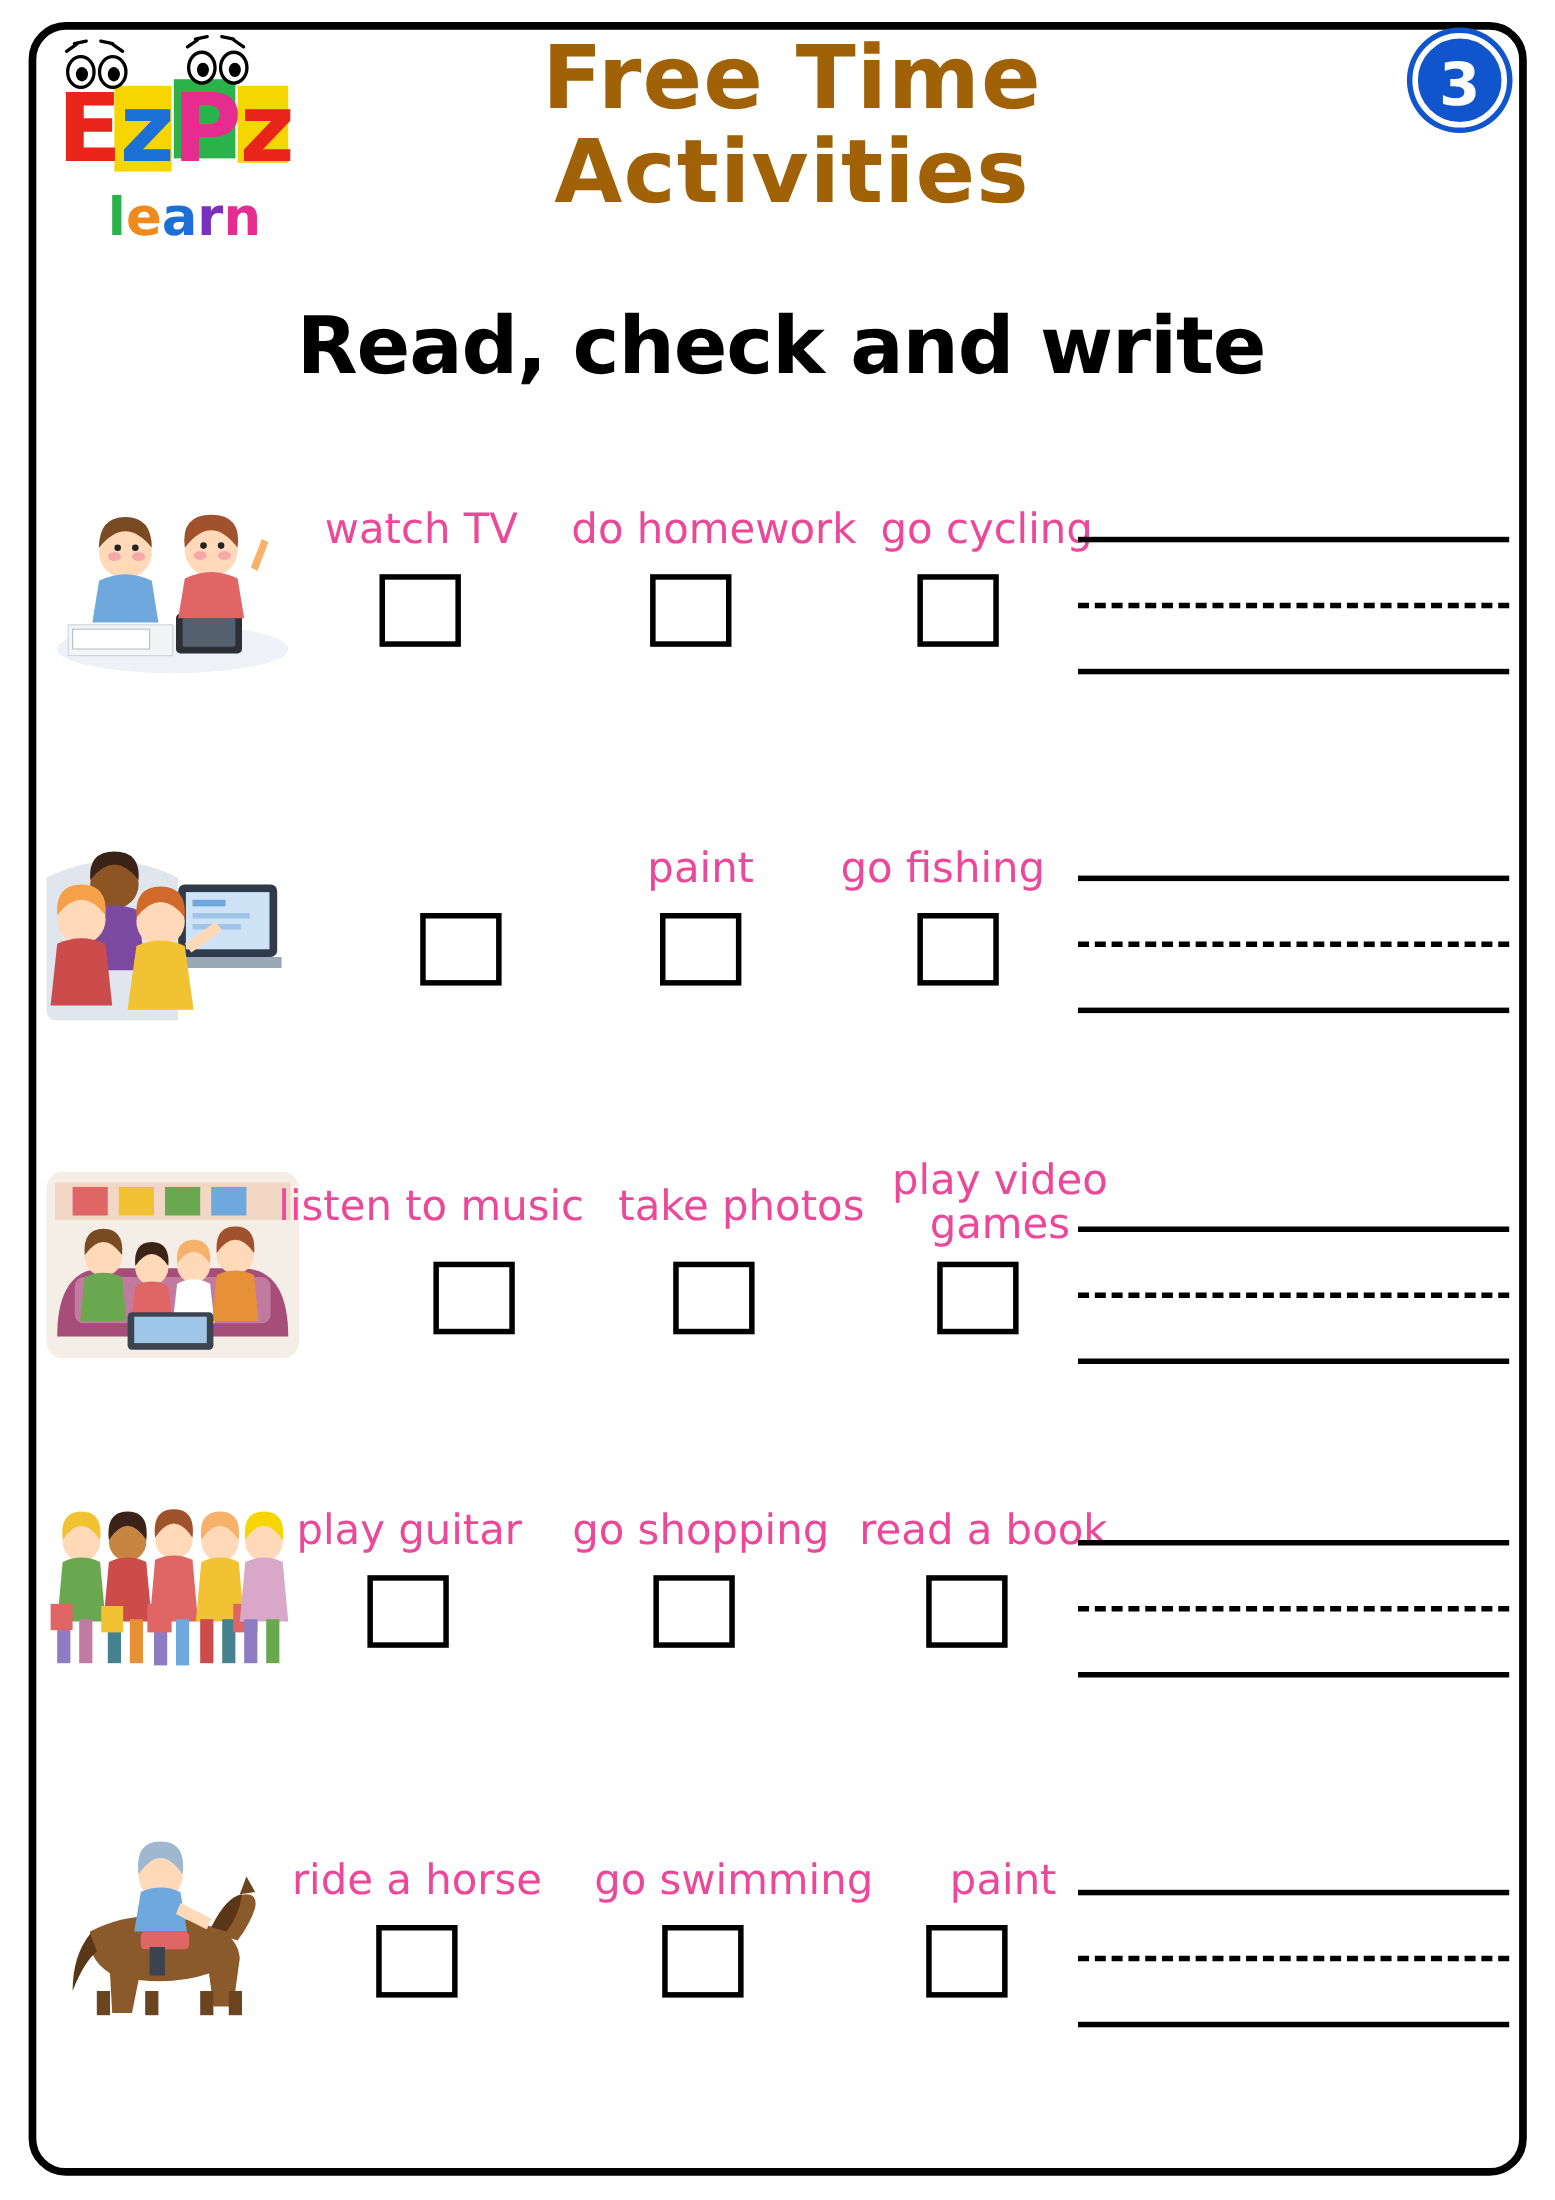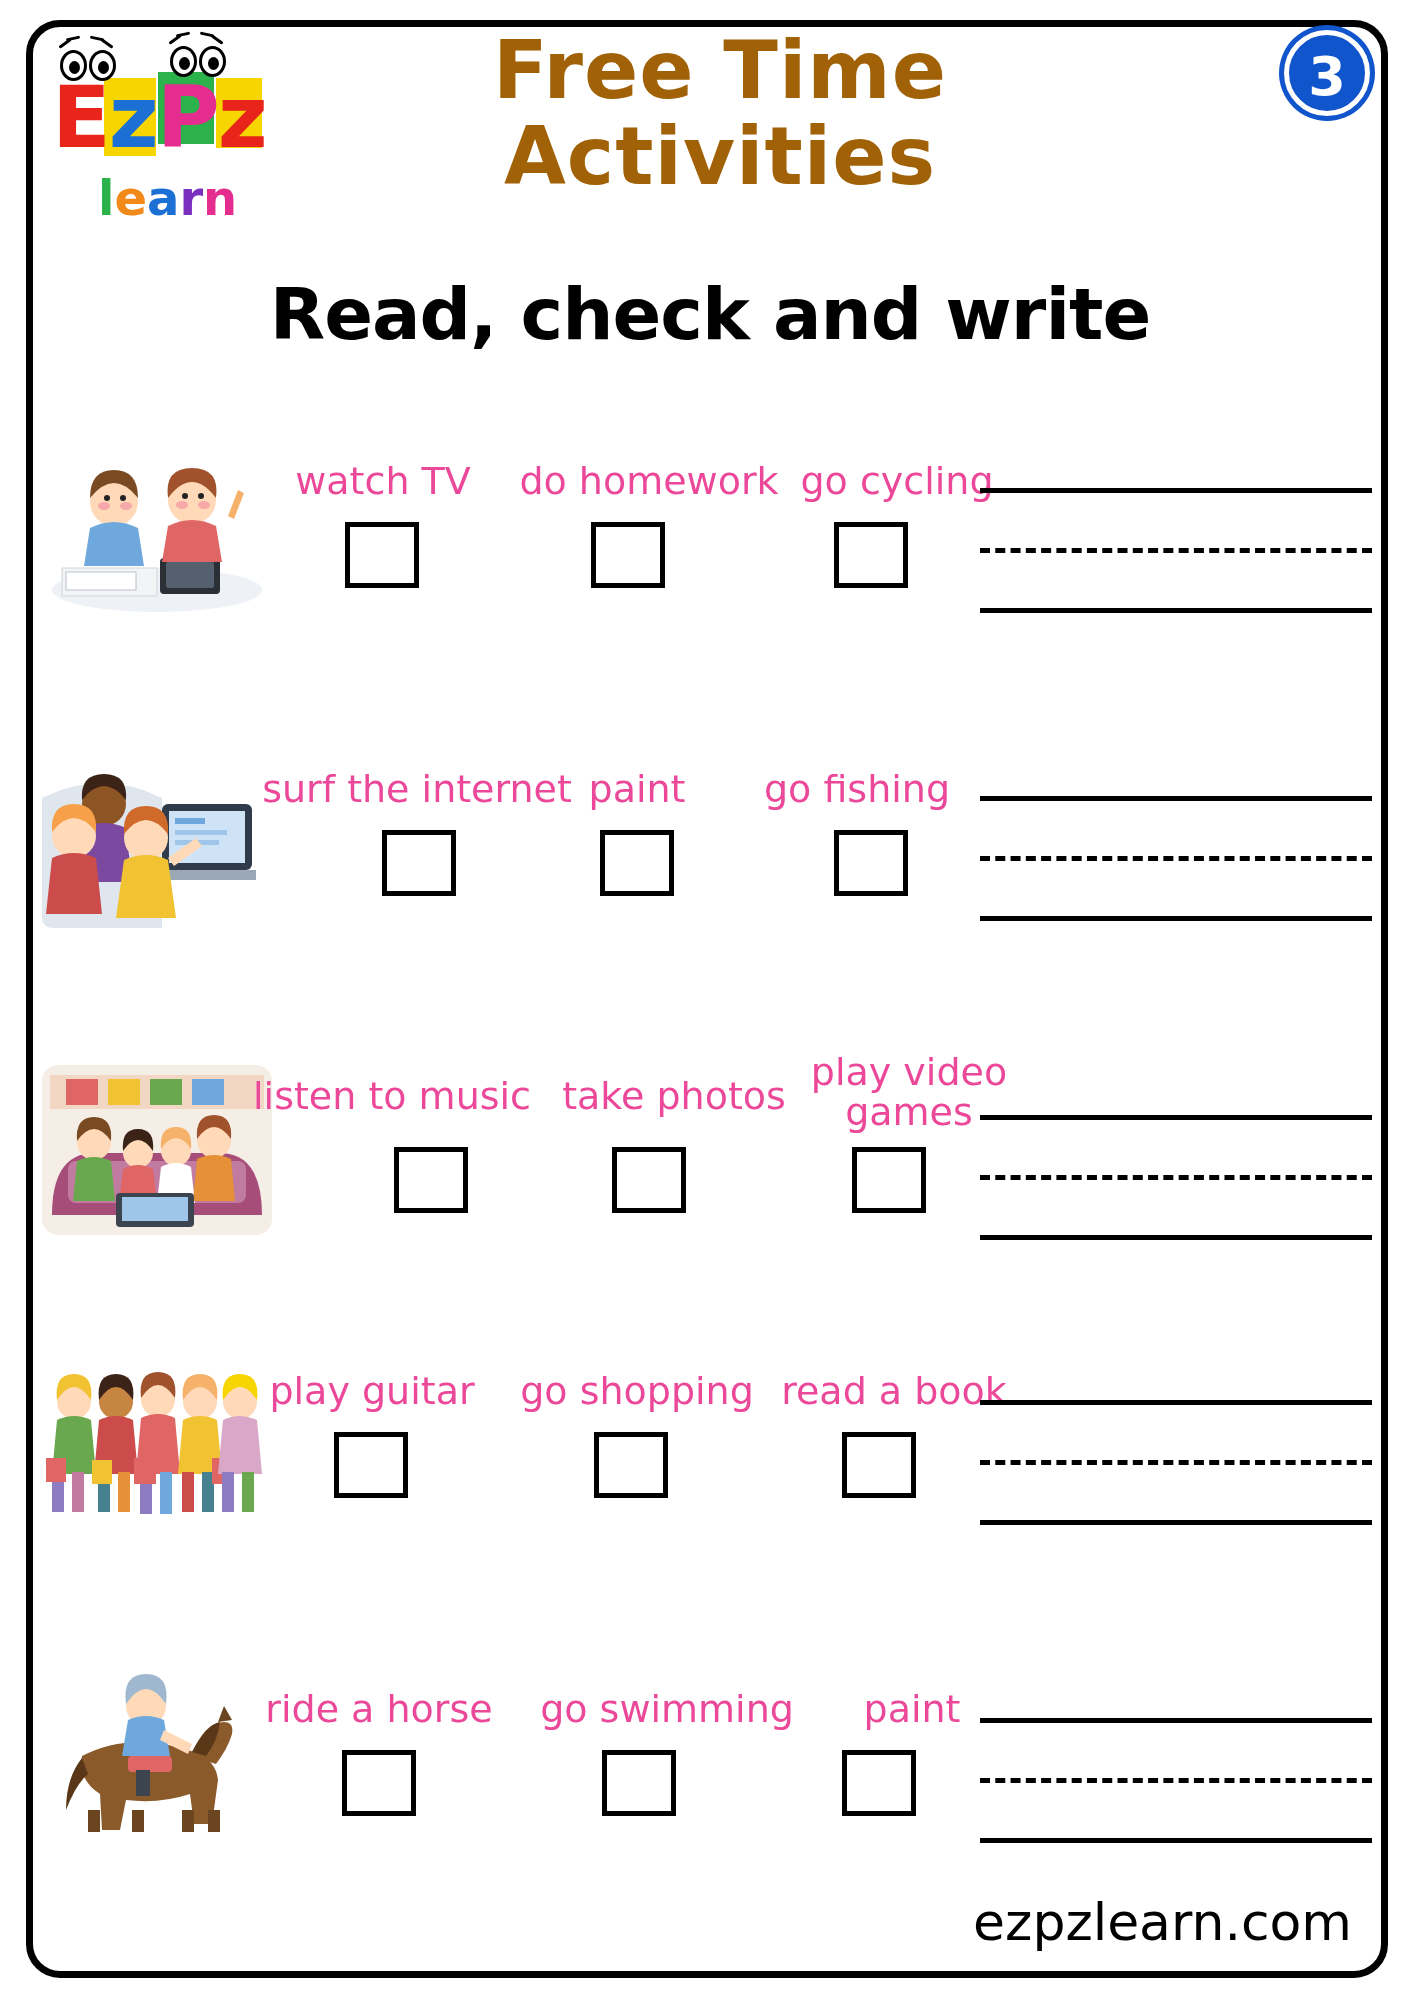--- a/index.html
+++ b/index.html
@@ -325,21 +325,20 @@
         <path d="M40 70 q22 -10 44 0 l6 54 h-56z" fill="#7b4aa0"></path>
         <circle cx="32" cy="78" r="22" fill="#ffd9b8"></circle>
         <path d="M10 74 q22 -28 44 0 q2 -28 -22 -28 q-24 0 -22 28z" fill="#f6a14a"></path>
         <path d="M10 100 q22 -10 44 0 l6 56 h-56z" fill="#cc4b4b"></path>
         <circle cx="104" cy="80" r="22" fill="#ffd9b8"></circle>
         <path d="M82 76 q22 -28 44 0 q2 -28 -22 -28 q-24 0 -22 28z" fill="#cf6a2a"></path>
         <path d="M82 102 q22 -10 44 0 l8 58 h-60z" fill="#f1c232"></path>
         <path d="M126 100 l28 -20 l6 8 l-28 20z" fill="#ffd9b8"></path>
       </svg>
     </div>
-    <div class="opt" style="left:210px;top:22px;width:330px;">surf the internet</div>
     <div class="opt" style="left:510px;top:22px;width:170px;">paint</div>
     <div class="opt" style="left:690px;top:22px;width:250px;">go fishing</div>
     <div class="checkbox" style="left:340px;top:82px;"></div>
     <div class="checkbox" style="left:558px;top:82px;"></div>
     <div class="checkbox" style="left:792px;top:82px;"></div>
     <div class="writelines" style="top:10px;">
       <div class="wl-solid" style="top:38px;"></div>
       <div class="wl-dash" style="top:98px;"></div>
       <div class="wl-solid" style="top:158px;"></div>
     </div>
@@ -471,14 +470,13 @@
     <div class="checkbox" style="left:300px;top:90px;"></div>
     <div class="checkbox" style="left:560px;top:90px;"></div>
     <div class="checkbox" style="left:800px;top:90px;"></div>
     <div class="writelines" style="top:20px;">
       <div class="wl-solid" style="top:38px;"></div>
       <div class="wl-dash" style="top:98px;"></div>
       <div class="wl-solid" style="top:158px;"></div>
     </div>
   </div>
 
-  <div class="footer-url">ezpzlearn.com</div>
 </div>
 
 </body></html>

